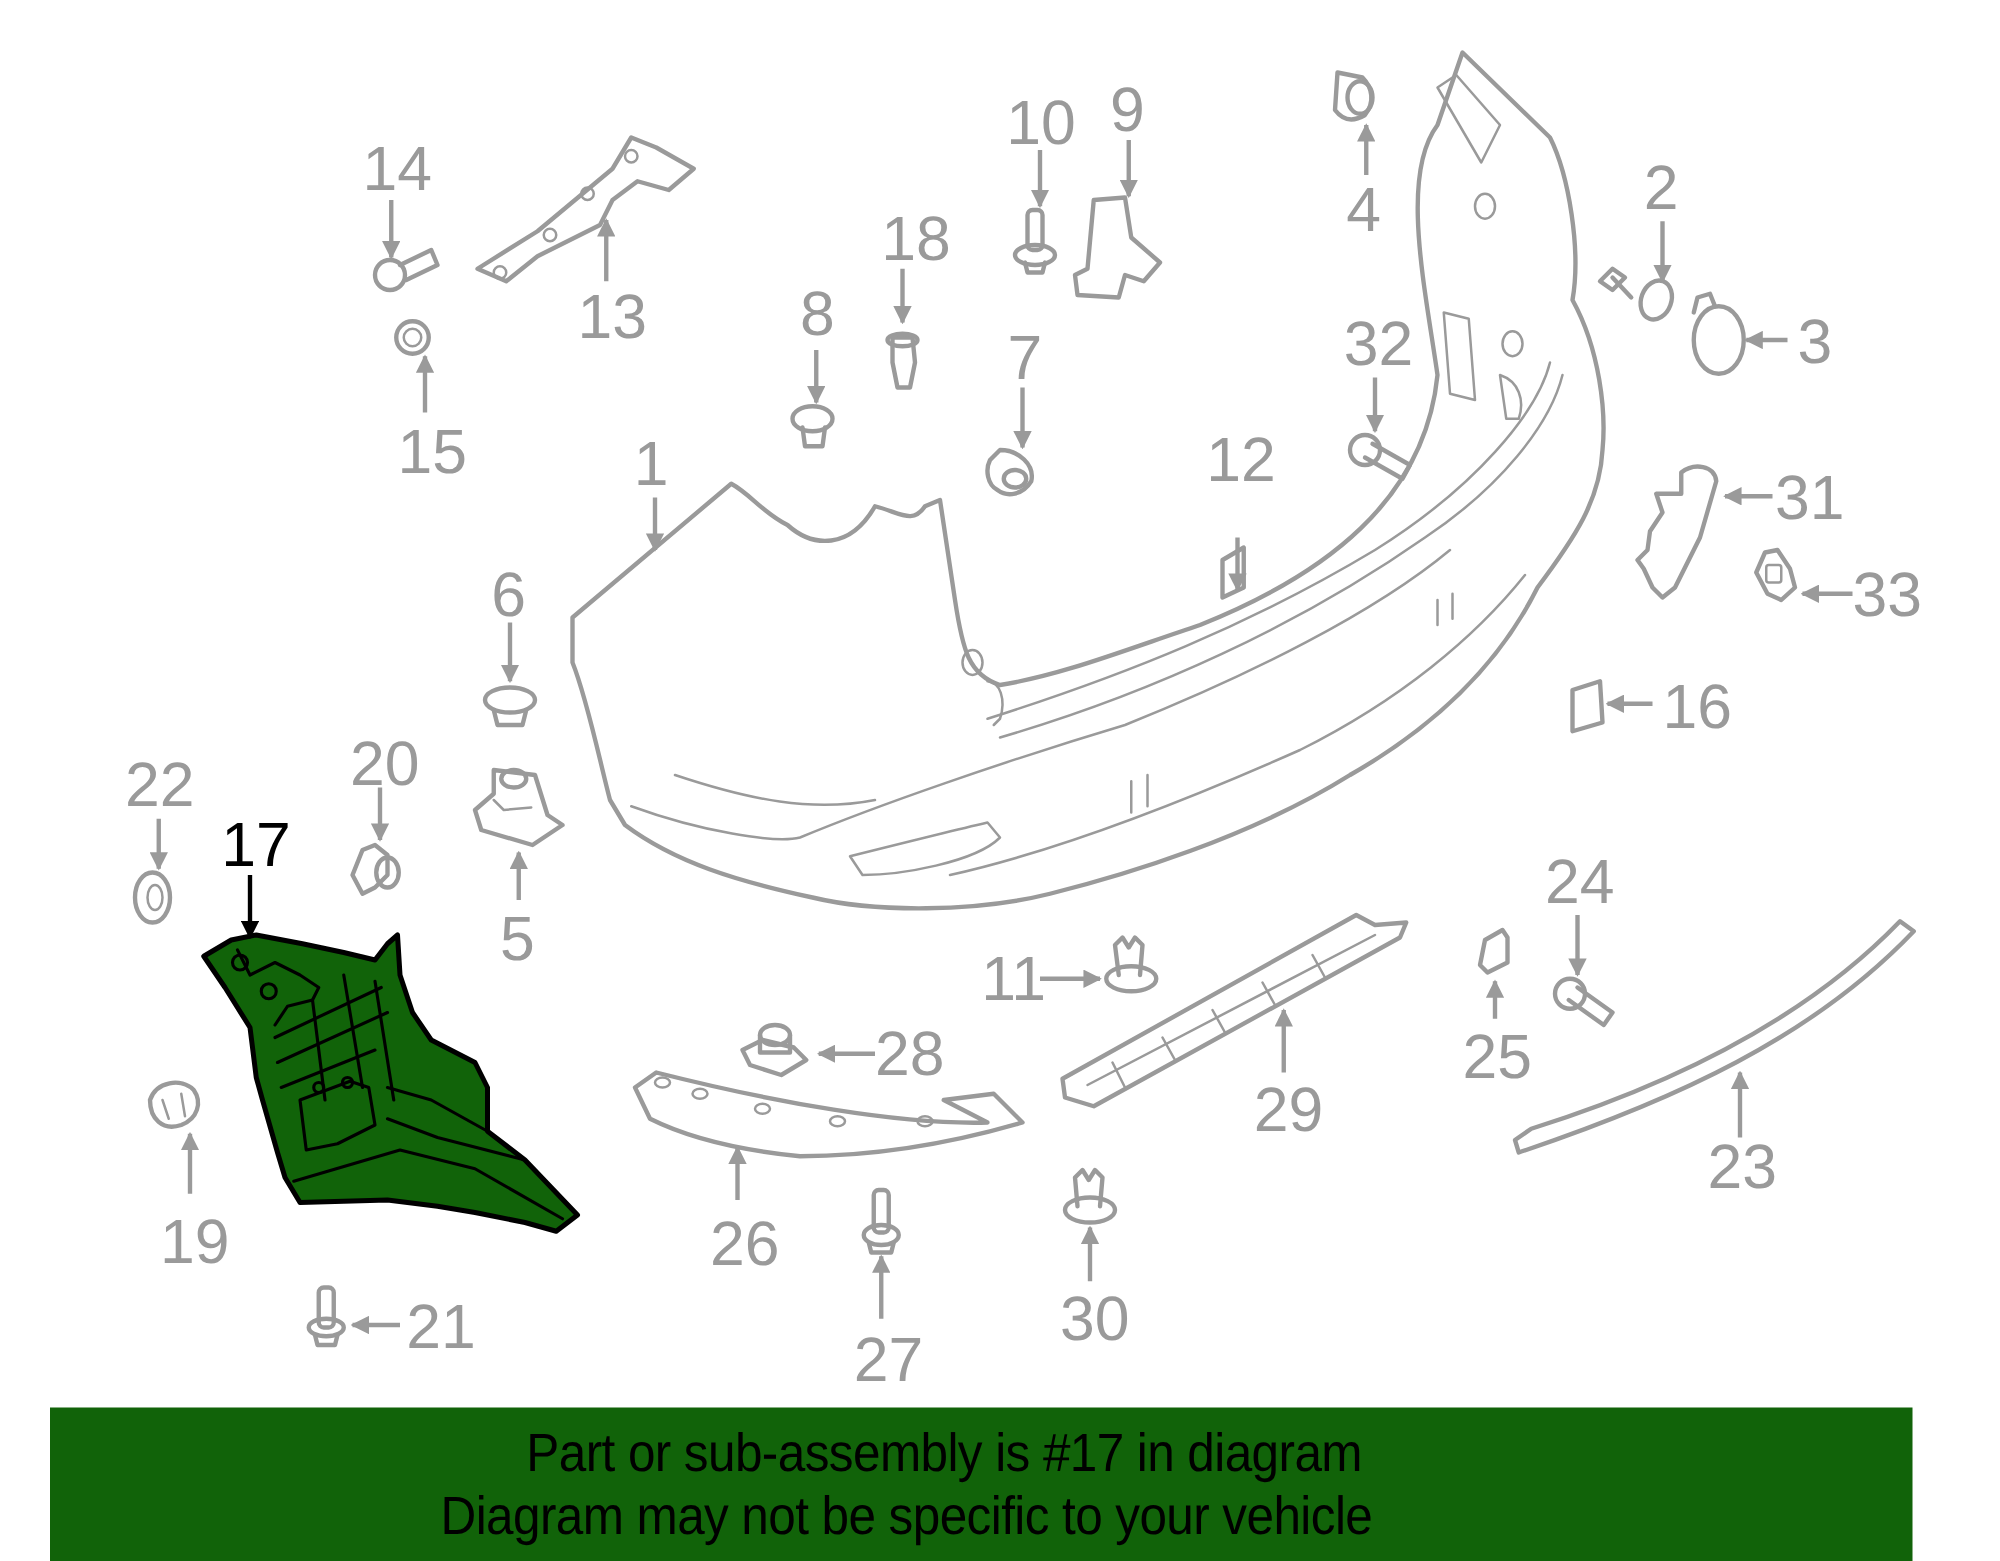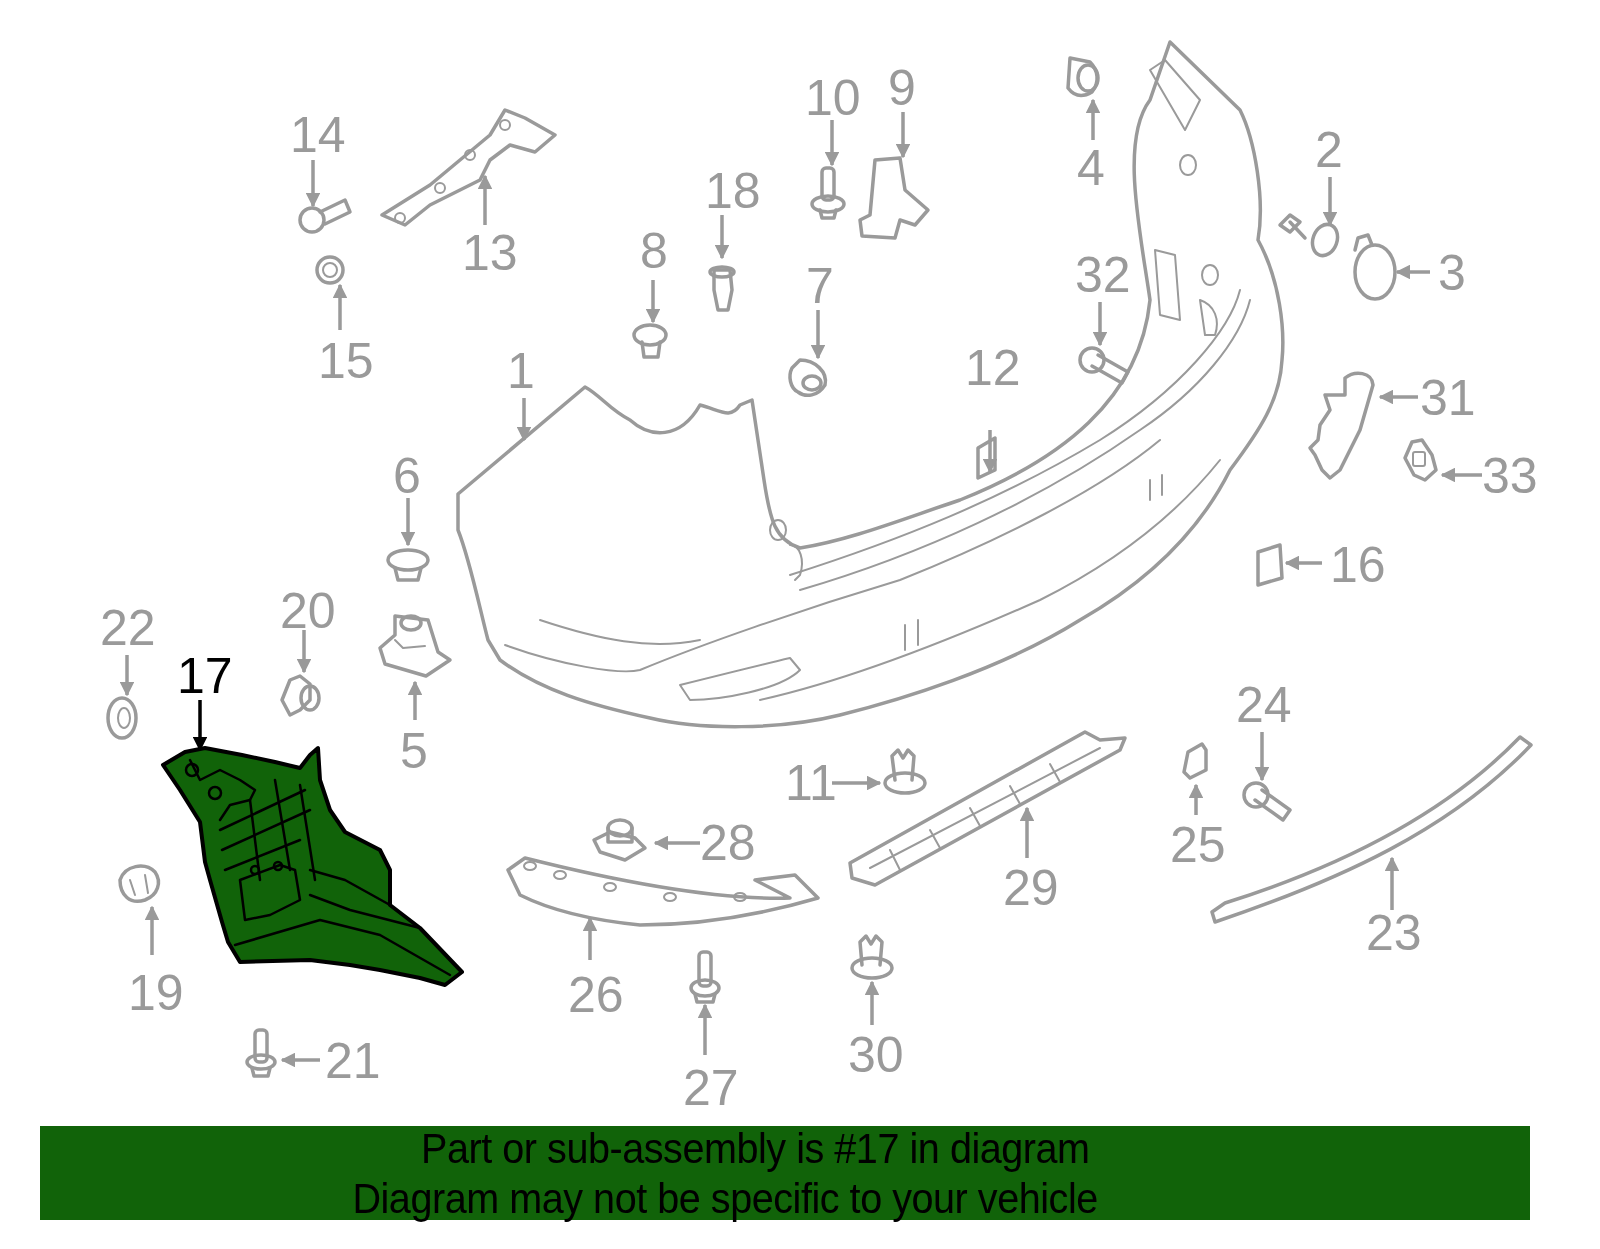--- a/index.html
+++ b/index.html
@@ -5,21 +5,21 @@
   html,body{margin:0;padding:0;background:#ffffff;}
   body{width:1600px;height:1249px;position:relative;overflow:hidden;font-family:"Liberation Sans",sans-serif;}
   #diagram{position:absolute;left:0;top:0;width:1600px;height:1249px;}
   .part{fill:none;stroke:#9a9a9a;stroke-width:3.5;stroke-linejoin:round;stroke-linecap:round;}
   .part-thin{fill:none;stroke:#9a9a9a;stroke-width:2;stroke-linejoin:round;stroke-linecap:round;}
   .arrow{stroke:#9a9a9a;stroke-width:3.5;fill:none;}
   .callout{font-family:"Liberation Sans",sans-serif;font-size:50px;fill:#9a9a9a;}
   .callout-hl{font-family:"Liberation Sans",sans-serif;font-size:50px;fill:#000000;}
   .hl-part{fill:#116309;stroke:#000;stroke-width:4;stroke-linejoin:round;}
   .hl-line{fill:none;stroke:#000;stroke-width:2.5;stroke-linejoin:round;stroke-linecap:round;}
-  #banner{position:absolute;left:40px;top:1126px;width:1490px;height:94px;background:#116309;
+  #banner{position:absolute;left:40px;top:1126px;width:1490px;height:123px;background:#116309;
     display:flex;flex-direction:column;align-items:center;justify-content:center;}
   #banner .line{font-family:"Liberation Sans",sans-serif;font-size:43px;line-height:50px;color:#000;letter-spacing:-0.5px;transform:scaleX(0.92);}
   #banner .l1{margin-left:-60px;}
   #banner .l2{margin-left:-120px;}
 </style>
 </head>
 <body>
 
 <svg id="diagram" viewBox="0 0 1600 1249" xmlns="http://www.w3.org/2000/svg">
   <defs>

